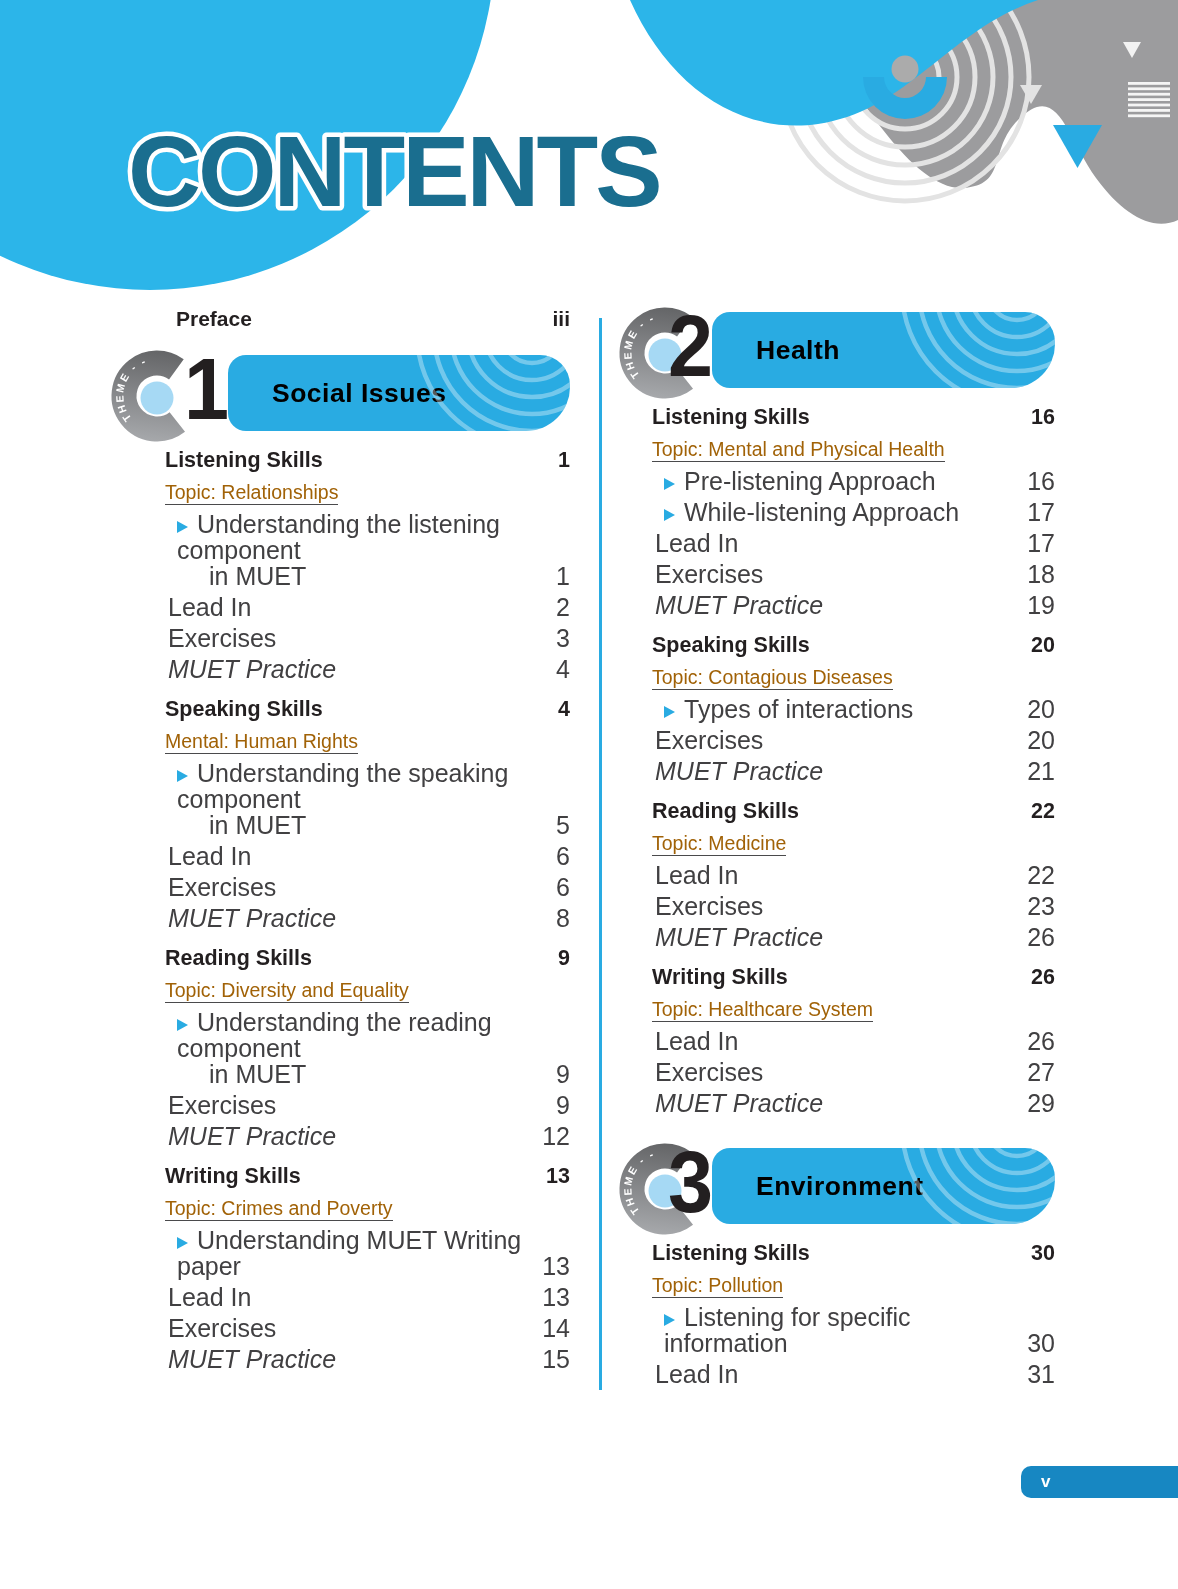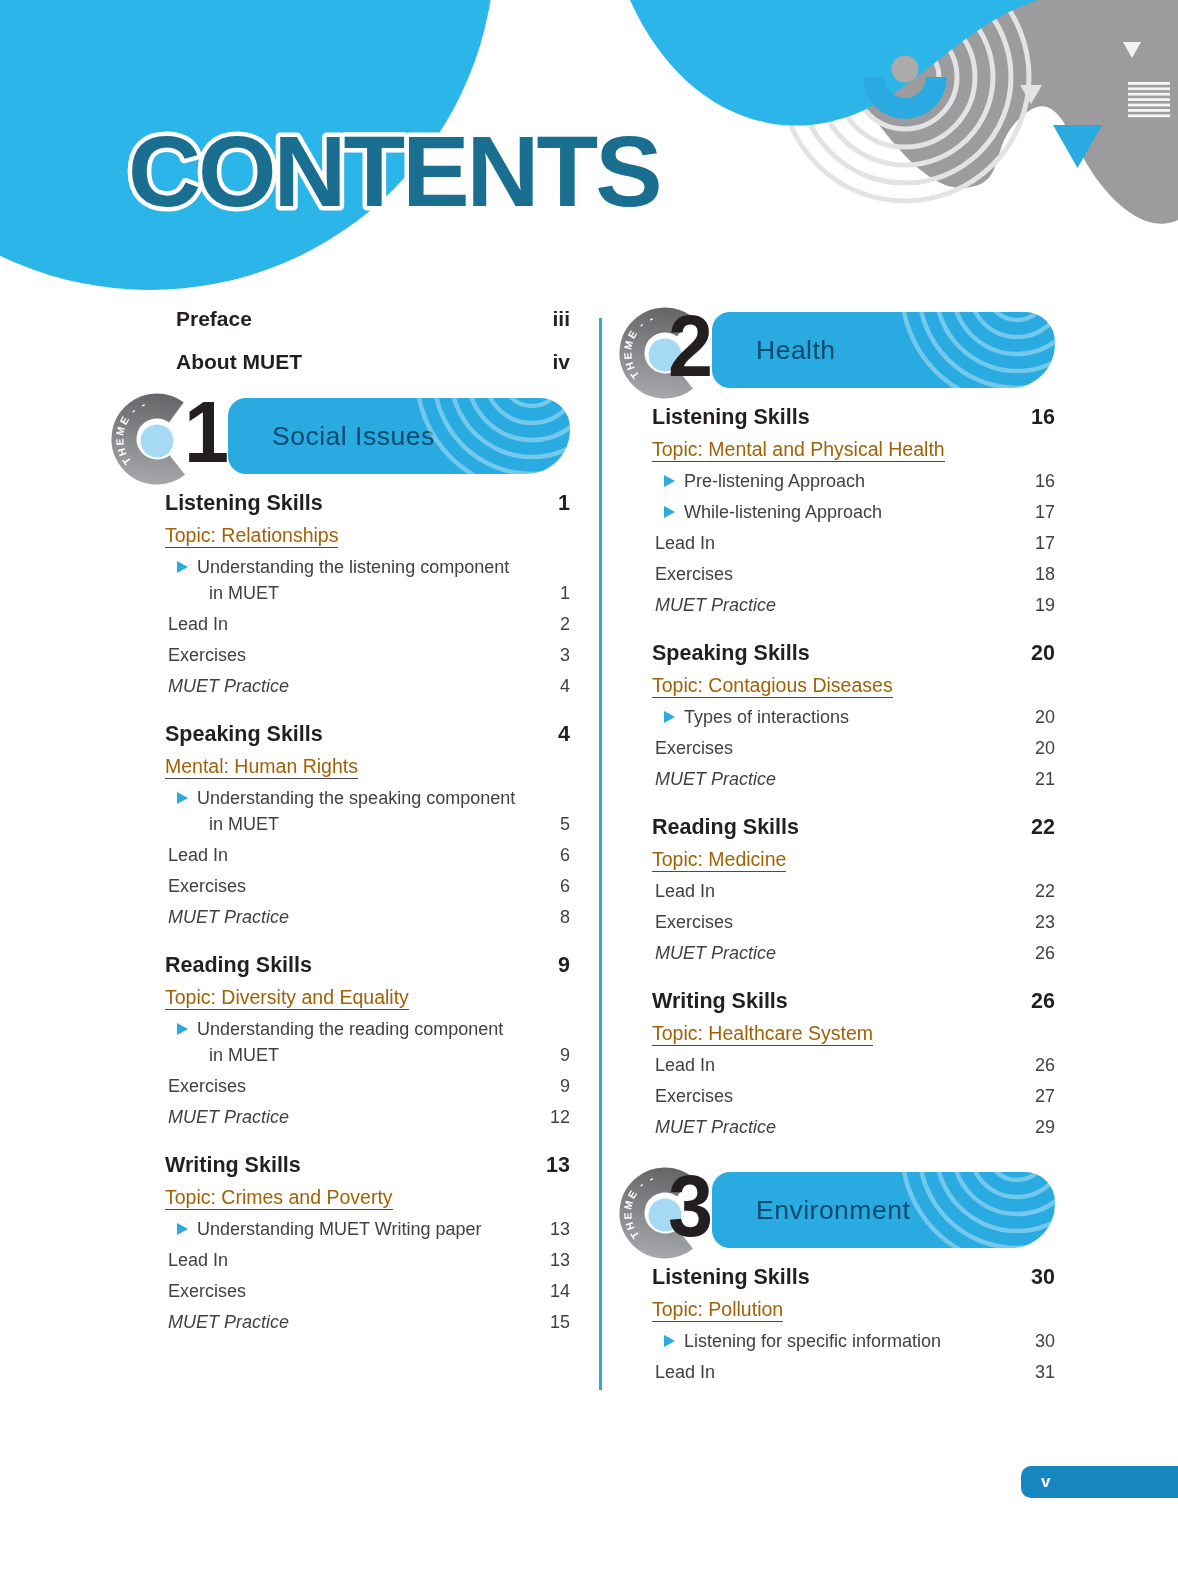--- a/index.html
+++ b/index.html
@@ -52,43 +52,43 @@
   .theme-number {
     position:absolute; top:-10px; left:56px; font-size:88px; font-weight:800;
     color:#231f20; letter-spacing:-3px; line-height:100px;
     transform:scaleX(.92); transform-origin:left;
   }
   .theme-banner {
     position:absolute; left:100px; right:0; top:6px; height:76px;
     background:#29abe2; border-radius:18px 30px 44px 18px; overflow:hidden;
   }
   .theme-banner .banner-title {
-    display:block; line-height:76px; padding-left:44px; color:#0c4a6e;
-    font-size:26.5px; font-weight:normal; letter-spacing:.5px;
+    display:block; line-height:76px; padding-left:44px; color:#000000;
+    font-size:26.5px; font-weight:bold; letter-spacing:.5px;
   }
   .banner-arcs { position:absolute; right:-12px; top:-34px; }
 
   .col-left  .sections { padding-left:37px; }
   .col-right .sections { padding-left:40px; }
 
   .sec-head {
     display:flex; justify-content:space-between; align-items:baseline;
-    margin-top:20px; margin-bottom:3px;
+    margin-top:12px; margin-bottom:3px;
     font-size:21.5px; font-weight:bold; color:#231f20; line-height:30px;
   }
   .section:first-child .sec-head { margin-top:6px; }
   .topic-row { line-height:29px; margin-bottom:4px; font-size:19.5px; }
   .topic-row .topic-text {
     display:inline; border-bottom:1.5px solid #4a4a4c; padding-bottom:1px;
     color:#a16207;
   }
 
   .toc-item {
     display:flex; justify-content:space-between;
-    font-size:18px; line-height:26px; margin-bottom:5px; color:#414042;
+    font-size:25px; line-height:26px; margin-bottom:5px; color:#414042;
   }
   .toc-item .item-text { flex:1; padding-left:3px; }
   .toc-item .tri { display:none; }
   .toc-item.bullet .item-text { padding-left:12px; }
   .toc-item.bullet .tri {
     display:inline-block; width:0; height:0; margin-right:9px;
     border-left:11px solid #29abe2;
     border-top:6.5px solid transparent; border-bottom:6.5px solid transparent;
   }
   .toc-item .line2 { padding-left:32px; }
@@ -147,24 +147,20 @@
   </svg>
 
   <div class="divider"></div>
 
   <div class="col col-left" id="col-left">
     <div class="front-matter">
       <div class="fm-row">
         <span>Preface</span>
         <span>iii</span>
       </div>
-      <div class="fm-row">
-        <span>About MUET</span>
-        <span>iv</span>
-      </div>
     </div>
 
   <div class="theme-block">
     <div class="theme-header">
       <svg class="theme-badge" viewBox="0 0 100 100">
         <circle cx="50" cy="50" r="33" fill="none" stroke="url(#badgeGrad)" stroke-width="25" stroke-dasharray="146 62" transform="rotate(52 50 50)"></circle>
         <circle cx="50" cy="52" r="16.5" fill="#a6d9f4"></circle>
         <text font-size="10.5" font-weight="bold" fill="#ffffff" letter-spacing="2" font-family="Liberation Sans, sans-serif">
           <textPath href="#badgeTextPath" startOffset="2">THEME - -</textPath>
         </text>

